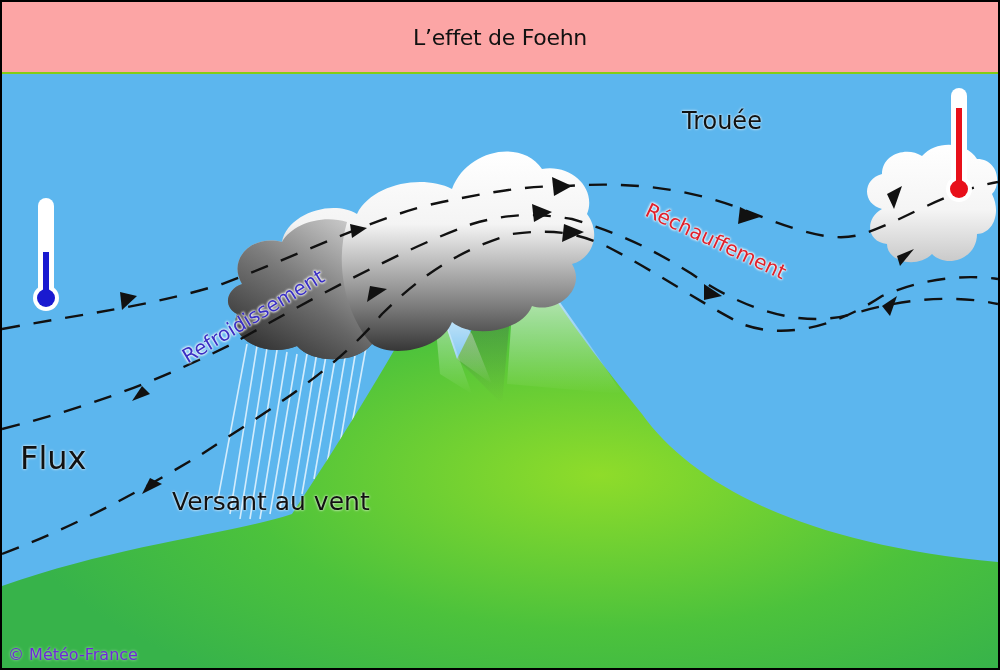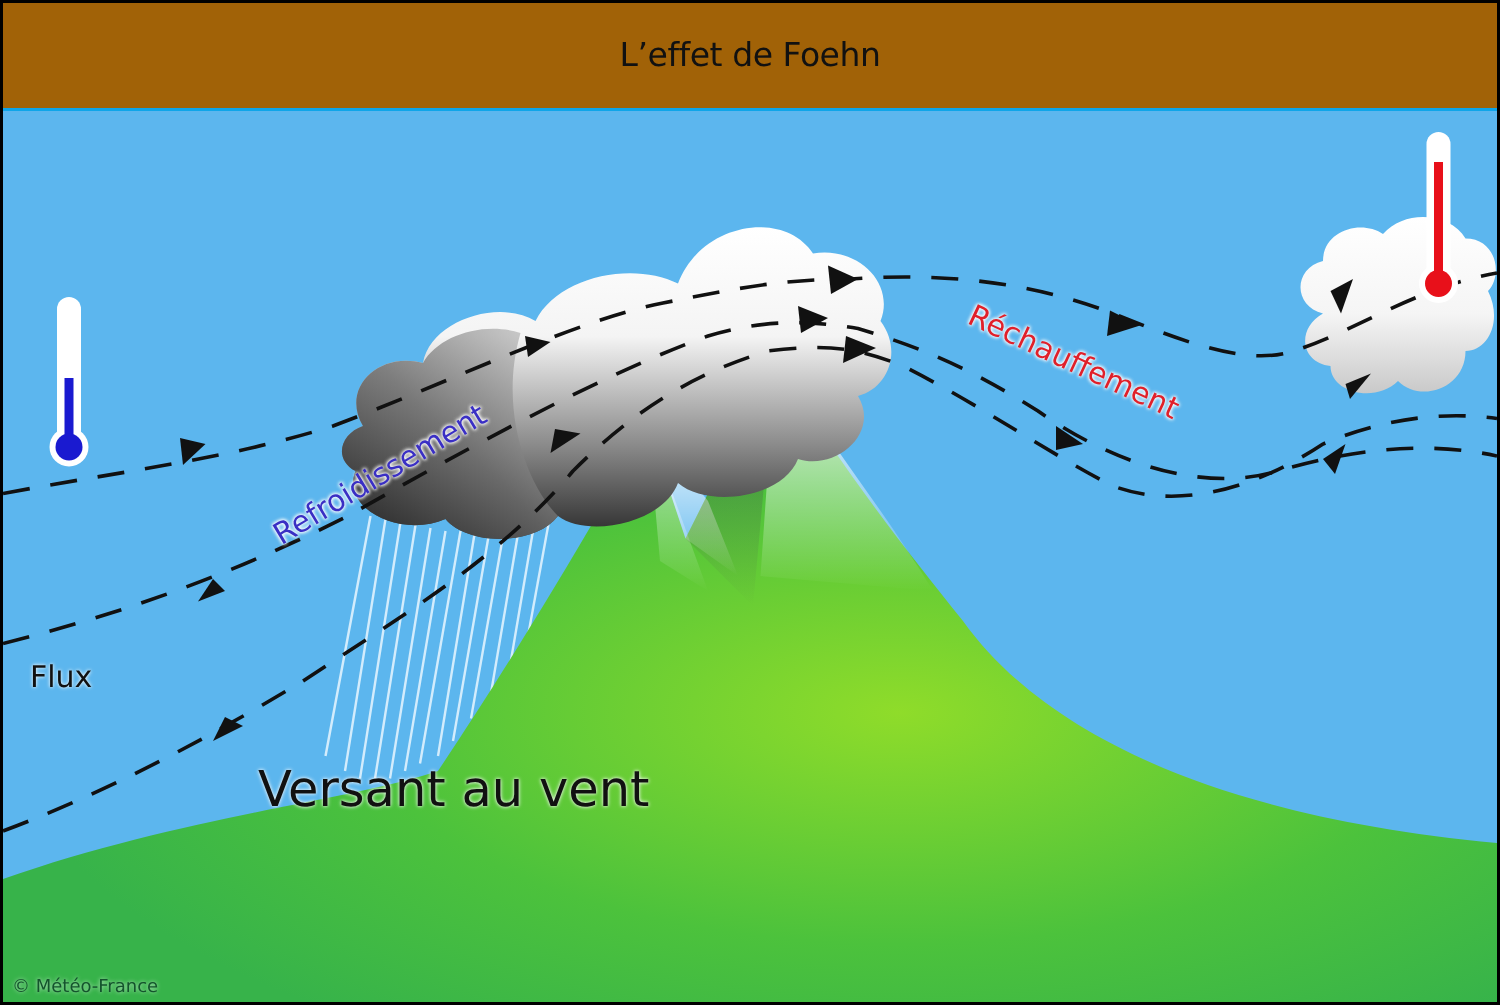--- a/index.html
+++ b/index.html
@@ -1,45 +1,45 @@
 <!DOCTYPE html>
 <html><head>
 <meta charset="utf-8">
 <style>
   html, body { margin: 0; padding: 0; background: #000; }
   body { width: 1000px; height: 670px; overflow: hidden; font-family: "DejaVu Sans", sans-serif; }
   .frame { position: relative; width: 996px; height: 666px; margin: 2px; background: #fff; overflow: hidden; }
   .title-bar {
     position: absolute; left: 0; top: 0; width: 996px; height: 70px;
-    background: #a16207; border-bottom: 2px solid #0ea5e9;
+    background: #fca5a5; border-bottom: 2px solid #84cc16;
     display: flex; align-items: center; justify-content: center;
   }
   .title-text { font-size: 22px; color: #111; letter-spacing: -0.3px; }
   .scene { position: absolute; left: 0; top: 72px; width: 996px; height: 594px; }
   .scene svg { position: absolute; left: 0; top: 0; }
   .label {
     position: absolute; color: #111; white-space: nowrap;
     text-shadow: 0 0 3px rgba(255,255,255,0.8), 0 0 2px rgba(255,255,255,0.6);
   }
-  .lbl-flux { left: 18px; top: 365px; font-size: 20px; }
-  .lbl-windward { left: 170px; top: 432px; font-size: 33px; }
+  .lbl-flux { left: 18px; top: 365px; font-size: 32px; }
+  .lbl-windward { left: 170px; top: 413px; font-size: 25px; }
   .lbl-leeward { left: 604px; top: 413px; font-size: 25px; }
   .lbl-trouee { left: 680px; top: 28px; font-size: 24px; text-align: center; line-height: 38px; }
   .lbl-cooling {
     left: 188px; top: 270px; font-size: 20px; color: #3a2fc4;
     transform: rotate(-31deg); transform-origin: left bottom;
     text-shadow: 0 0 3px #fff, 0 0 3px #fff, 0 0 2px #fff;
   }
   .lbl-warming {
     left: 650px; top: 124px; font-size: 20px; color: #e0202a;
     transform: rotate(25deg); transform-origin: left top;
     text-shadow: 0 0 3px #fff, 0 0 3px #fff, 0 0 2px #fff;
   }
   .copyright {
-    position: absolute; left: 6px; bottom: 4px; font-size: 12px; color: #14532d;
+    position: absolute; left: 6px; bottom: 4px; font-size: 16px; color: #6d28d9;
     text-shadow: 0 0 3px rgba(255,255,255,0.7);
   }
 </style>
 </head>
 <body>
 
 <div class="frame">
   <div class="title-bar">
     <span class="title-text">L’effet de Foehn</span>
   </div>
@@ -140,20 +140,21 @@
 
       <g>
         <rect x="949" y="14" width="16" height="100" rx="8" fill="#ffffff"></rect>
         <circle cx="957" cy="115" r="13" fill="#ffffff"></circle>
         <rect x="954" y="34" width="6" height="80" fill="#e8101a"></rect>
         <circle cx="957" cy="115" r="9" fill="#e8101a"></circle>
       </g>
     </svg>
 
     <div class="label lbl-trouee">
+      <div>Trouée</div>
     </div>
     <div class="label lbl-cooling">Refroidissement</div>
     <div class="label lbl-warming">Réchauffement</div>
     <div class="label lbl-flux">Flux</div>
     <div class="label lbl-windward">Versant au vent</div>
     <div class="copyright">© Météo-France</div>
   </div>
 </div>
 
 </body></html>

